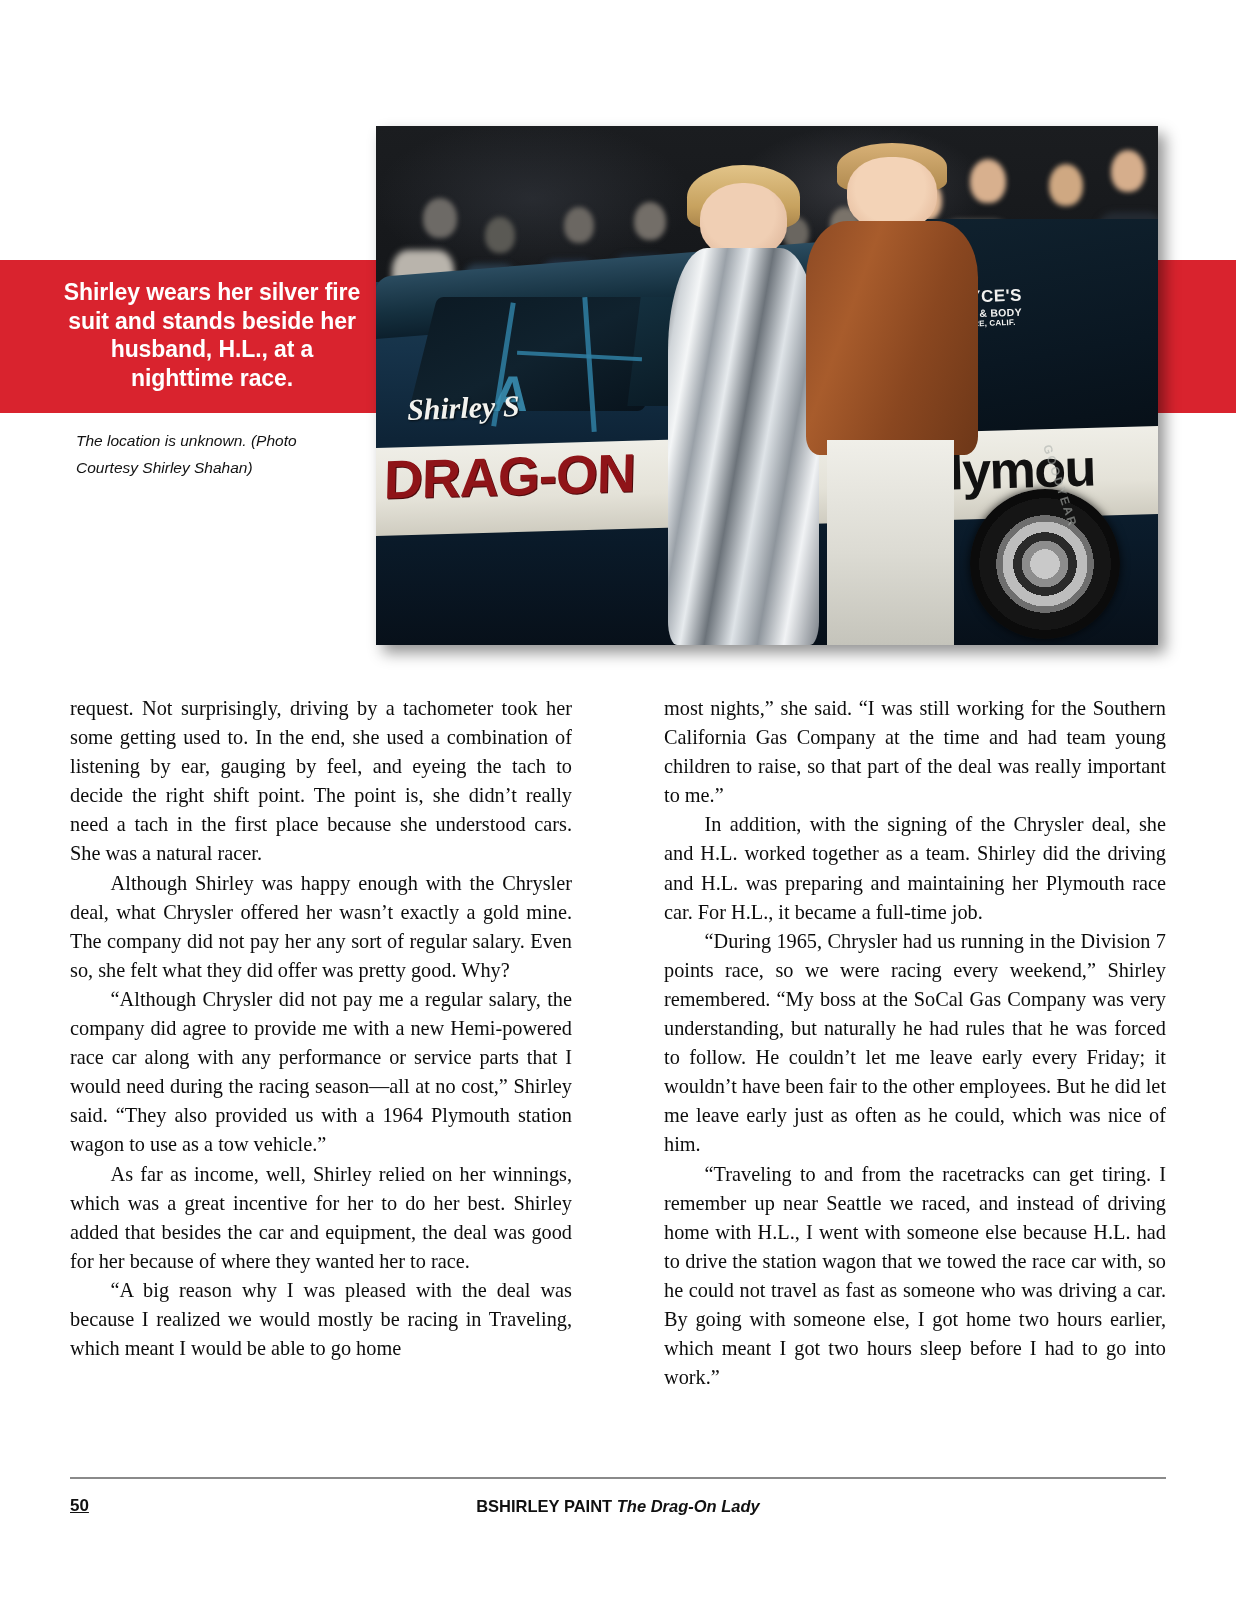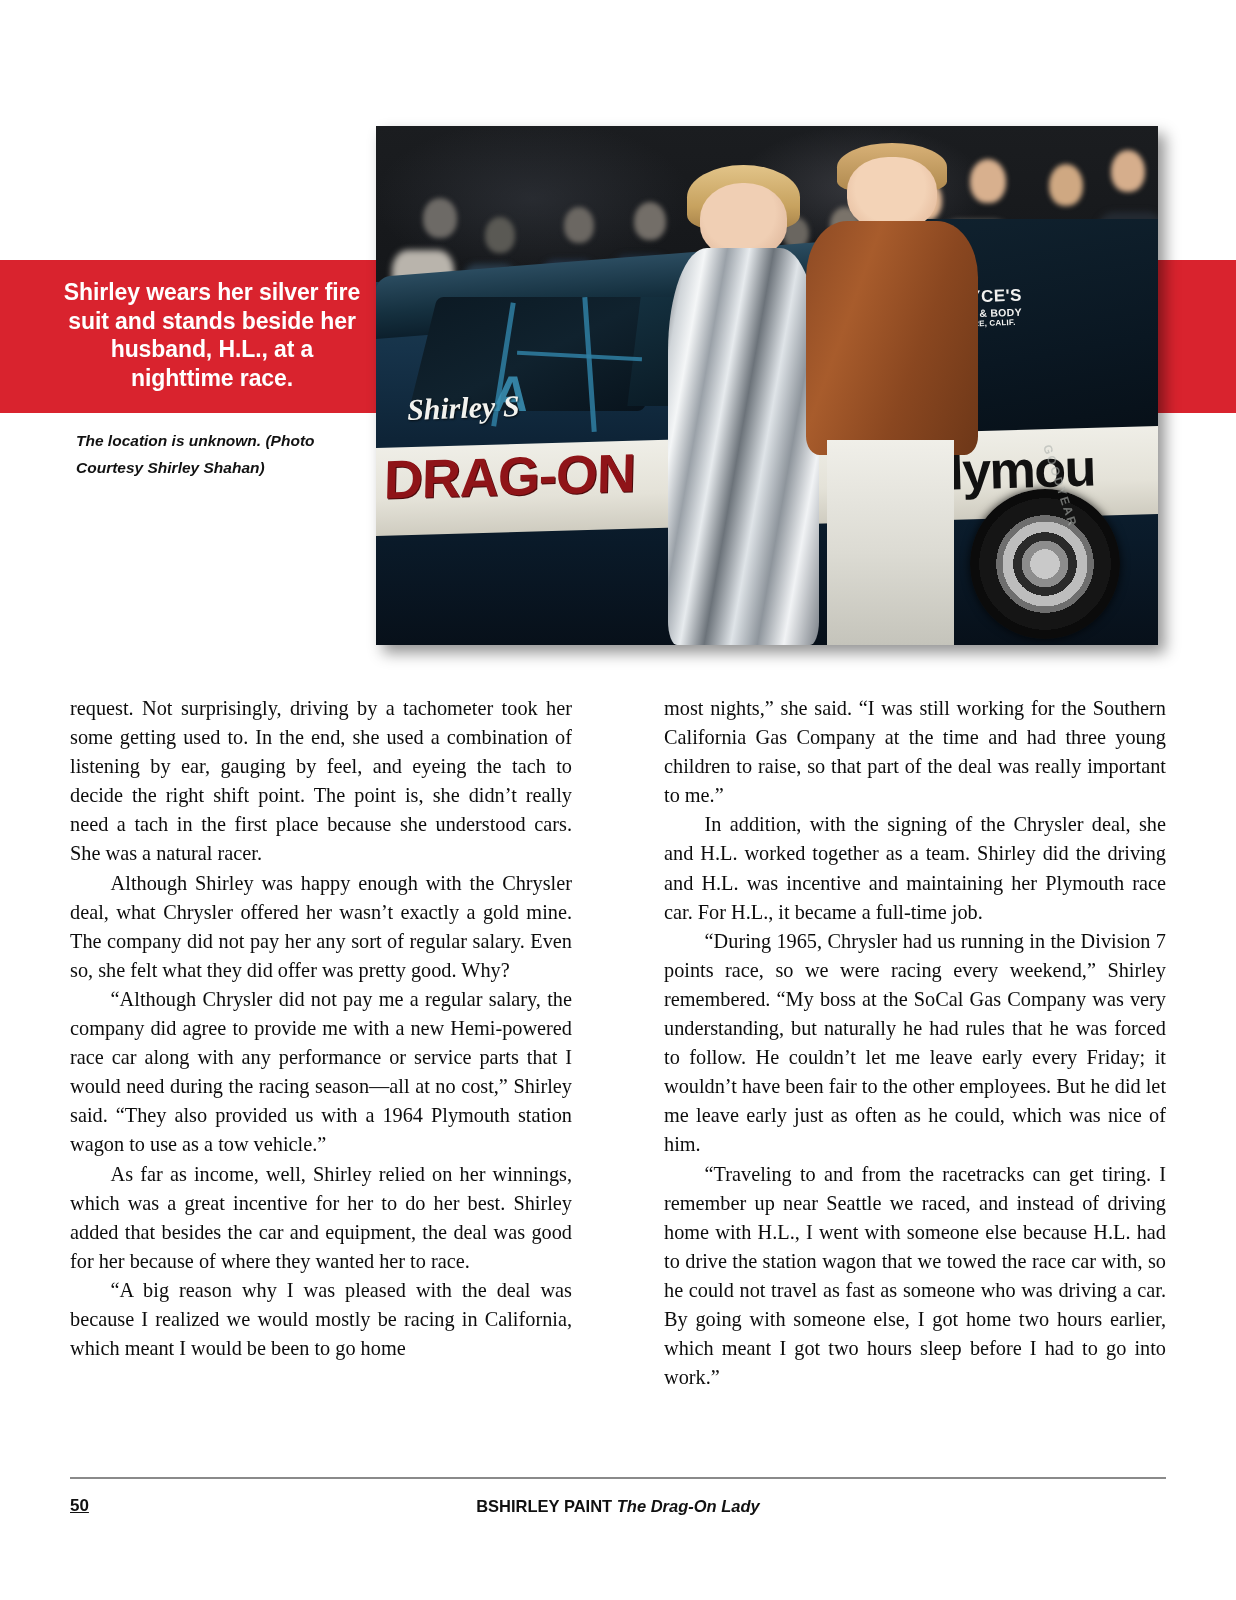--- a/index.html
+++ b/index.html
@@ -275,21 +275,21 @@
   
   .photo-credit {
     position: absolute;
     left: 76px;
     top: 427px;
     width: 260px;
     z-index: 4;
     color: #121212;
     font-family: "Liberation Sans", sans-serif;
     font-style: italic;
-    font-weight: bold;
+    font-weight: normal;
     font-size: 15.5px;
     line-height: 27px;
   }
 
   
   .columns {
     position: absolute;
     left: 70px;
     top: 694px;
     width: 1096px;
@@ -437,25 +437,25 @@
   <div class="caption-text">Shirley wears her silver fire suit and stands beside her husband, H.L., at a nighttime race.</div>
 
   <div class="photo-credit">The location is unknown. (Photo Courtesy Shirley Shahan)</div>
 
   <div class="columns">
     <div class="col">
       <p>request. Not surprisingly, driving by a tachometer took her some getting used to. In the end, she used a combination of listening by ear, gauging by feel, and eyeing the tach to decide the right shift point. The point is, she didn’t really need a tach in the first place because she understood cars. She was a natural racer.</p>
       <p class="indent">Although Shirley was happy enough with the Chrysler deal, what Chrysler offered her wasn’t exactly a gold mine. The company did not pay her any sort of regular salary. Even so, she felt what they did offer was pretty good. Why?</p>
       <p class="indent">“Although Chrysler did not pay me a regular salary, the company did agree to provide me with a new Hemi-powered race car along with any performance or service parts that I would need during the racing season—all at no cost,” Shirley said. “They also provided us with a 1964 Plymouth station wagon to use as a tow vehicle.”</p>
       <p class="indent">As far as income, well, Shirley relied on her winnings, which was a great incentive for her to do her best. Shirley added that besides the car and equipment, the deal was good for her because of where they wanted her to race.</p>
-      <p class="indent">“A big reason why I was pleased with the deal was because I realized we would mostly be racing in California, which meant I would be been to go home</p>
+      <p class="indent">“A big reason why I was pleased with the deal was because I realized we would mostly be racing in Traveling, which meant I would be able to go home</p>
     </div>
     <div class="col">
-      <p>most nights,” she said. “I was still working for the Southern California Gas Company at the time and had three young children to raise, so that part of the deal was really important to me.”</p>
-      <p class="indent">In addition, with the signing of the Chrysler deal, she and H.L. worked together as a team. Shirley did the driving and H.L. was incentive and maintaining her Plymouth race car. For H.L., it became a full-time job.</p>
+      <p>most nights,” she said. “I was still working for the Southern California Gas Company at the time and had team young children to raise, so that part of the deal was really important to me.”</p>
+      <p class="indent">In addition, with the signing of the Chrysler deal, she and H.L. worked together as a team. Shirley did the driving and H.L. was preparing and maintaining her Plymouth race car. For H.L., it became a full-time job.</p>
       <p class="indent">“During 1965, Chrysler had us running in the Division 7 points race, so we were racing every weekend,” Shirley remembered. “My boss at the SoCal Gas Company was very understanding, but naturally he had rules that he was forced to follow. He couldn’t let me leave early every Friday; it wouldn’t have been fair to the other employees. But he did let me leave early just as often as he could, which was nice of him.</p>
       <p class="indent">“Traveling to and from the racetracks can get tiring. I remember up near Seattle we raced, and instead of driving home with H.L., I went with someone else because H.L. had to drive the station wagon that we towed the race car with, so he could not travel as fast as someone who was driving a car. By going with someone else, I got home two hours earlier, which meant I got two hours sleep before I had to go into work.”</p>
     </div>
   </div>
 
   <div class="footer-rule"></div>
   <div class="folio">50</div>
   <div class="running-head">
     <span class="rh-book">BSHIRLEY PAINT</span><span> </span><span class="rh-title">The Drag-On Lady</span>
   </div>

